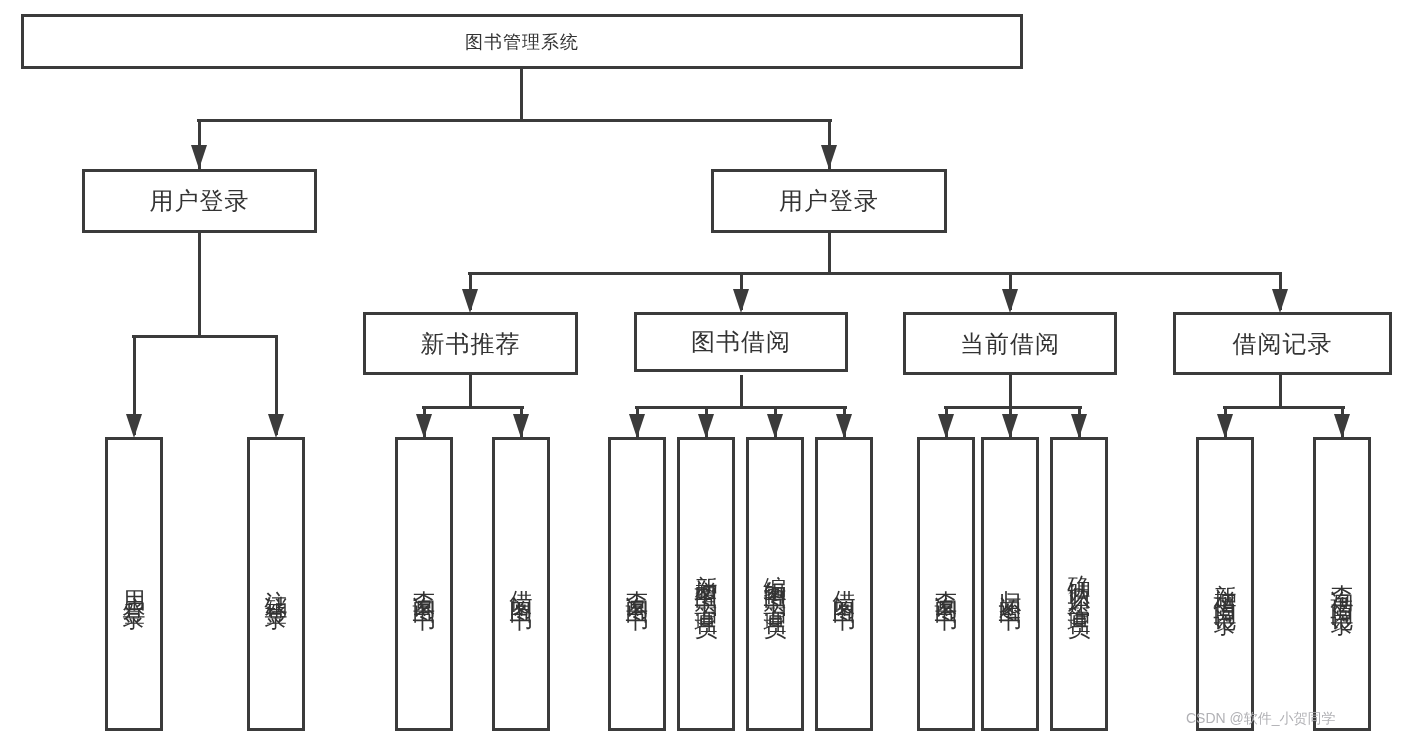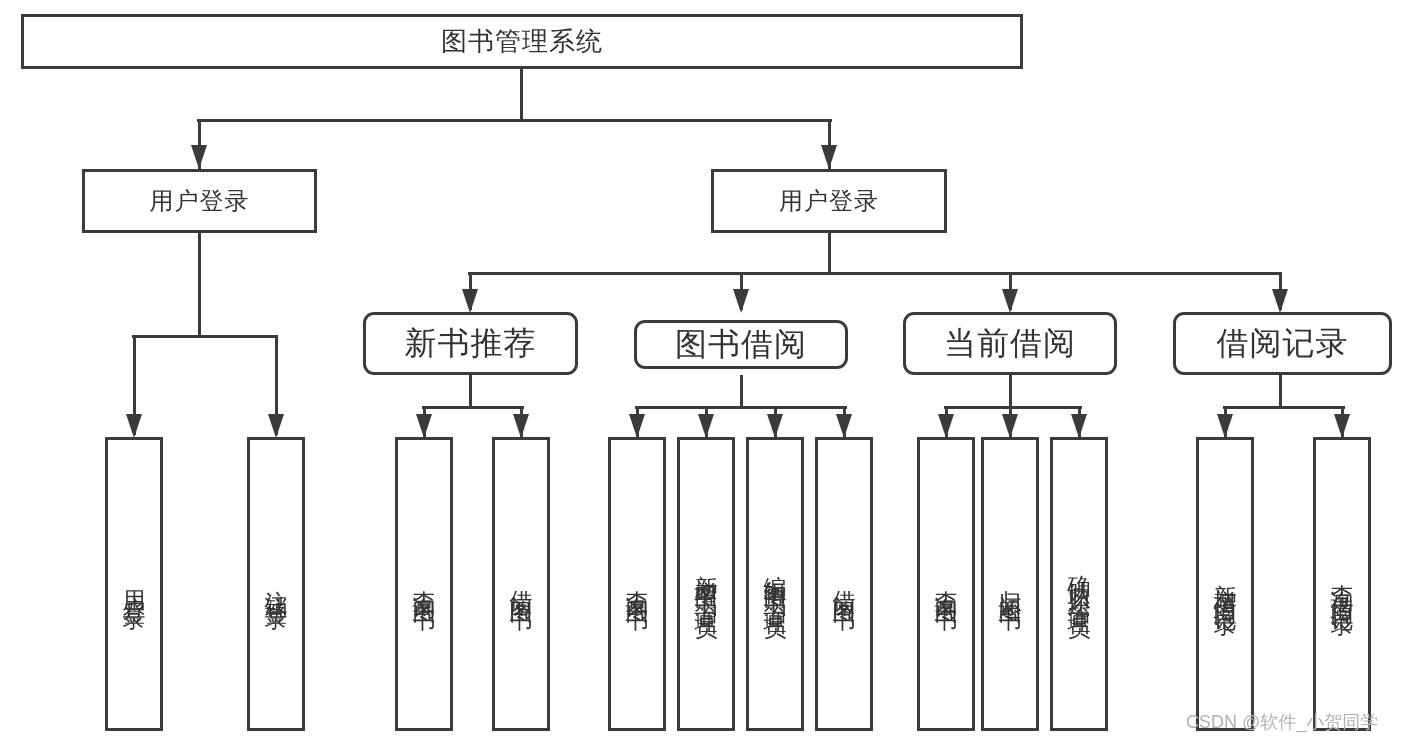--- a/index.html
+++ b/index.html
@@ -17,23 +17,23 @@
     box-sizing: border-box;
     background: #ffffff;
     border: 3px solid #3b3b3b;
     display: flex;
     align-items: center;
     justify-content: center;
     text-align: center;
     color: #333333;
     z-index: 2;
   }
-  .node.root  { font-size: 26px; letter-spacing: 1px; }
+  .node.root  { font-size: 18px; letter-spacing: 1px; }
   .node.h2    { font-size: 24px; letter-spacing: 1px; }
-  .node.h3    { font-size: 32px; letter-spacing: 1px; border-radius: 11px; }
+  .node.h3    { font-size: 24px; letter-spacing: 1px; }
   .leaf {
     position: absolute;
     box-sizing: border-box;
     width: 58px;
     height: 294px;
     top: 437px;
     background: #ffffff;
     border: 3px solid #3b3b3b;
     display: flex;
     align-items: center;
@@ -62,21 +62,21 @@
     height: 0;
     border-left: 8px solid transparent;
     border-right: 8px solid transparent;
     border-top: 24px solid #3b3b3b;
     z-index: 3;
   }
   .watermark {
     position: absolute;
     left: 1186px;
     top: 710px;
-    font-size: 18px;
+    font-size: 14px;
     color: #b1b1b5;
     z-index: 5;
     white-space: nowrap;
   }
 </style>
 </head>
 <body>
 
 <div id="canvas">
 
@@ -104,21 +104,21 @@
   <div class="vline" style="left:469px;top:272px;height:38px"></div>
   <div class="vline" style="left:740px;top:272px;height:38px"></div>
   <div class="vline" style="left:1009px;top:272px;height:38px"></div>
   <div class="vline" style="left:1279px;top:272px;height:38px"></div>
   <div class="arrow" style="left:462px;top:289px"></div>
   <div class="arrow" style="left:733px;top:289px"></div>
   <div class="arrow" style="left:1002px;top:289px"></div>
   <div class="arrow" style="left:1272px;top:289px"></div>
 
   <div class="node h3" style="left:363px;top:312px;width:215px;height:63px">新书推荐</div>
-  <div class="node h3" style="left:634px;top:320px;width:214px;height:49px">图书借阅</div>
+  <div class="node h3" style="left:634px;top:312px;width:214px;height:60px">图书借阅</div>
   <div class="node h3" style="left:1173px;top:312px;width:219px;height:63px">借阅记录</div>
   <div class="node h3" style="left:903px;top:312px;width:214px;height:63px">当前借阅</div>
 
   <div class="vline" style="left:469px;top:375px;height:31px"></div>
   <div class="hline" style="left:422px;top:406px;width:102px"></div>
   <div class="vline" style="left:423px;top:406px;height:31px"></div>
   <div class="vline" style="left:520px;top:406px;height:31px"></div>
   <div class="arrow" style="left:416px;top:414px"></div>
   <div class="arrow" style="left:513px;top:414px"></div>
 

